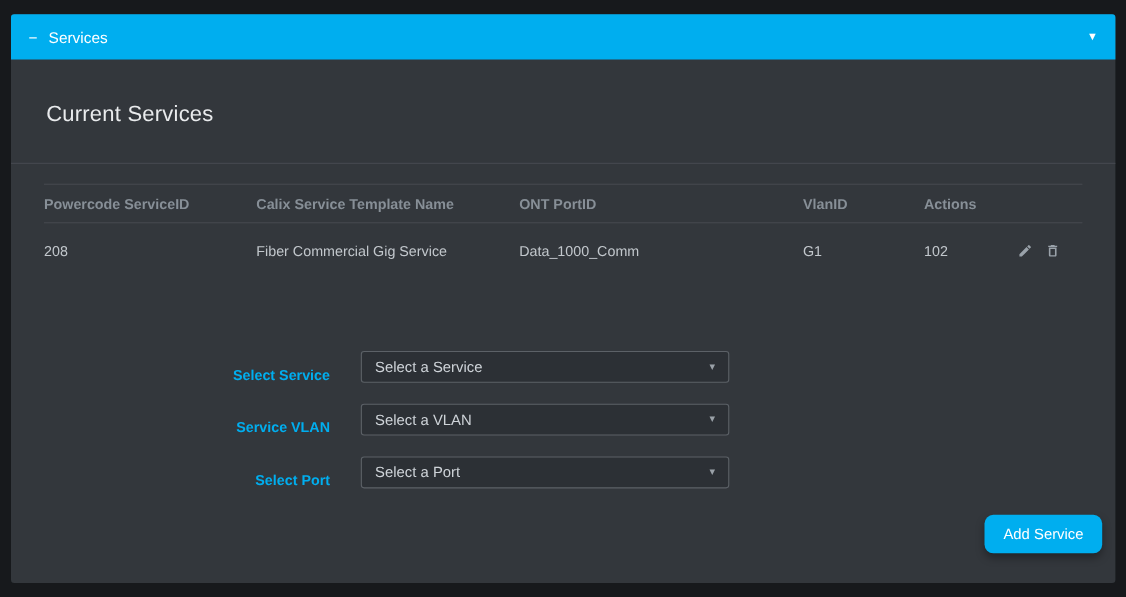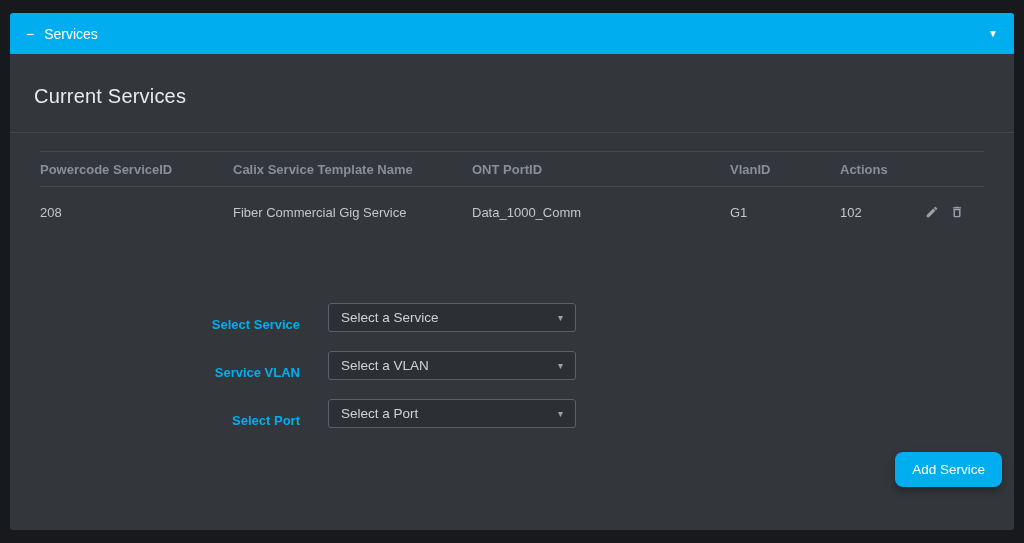--- a/index.html
+++ b/index.html
@@ -30,21 +30,21 @@
     border-radius: 3px 3px 0 0;
     font-size: 14px;
     cursor: pointer;
     user-select: none;
   }
   .collapse-glyph { margin-right: 10px; font-size: 14px; line-height: 1; }
   .header-caret { margin-left: auto; font-size: 10px; line-height: 1; }
   .panel-body { flex: 1; position: relative; }
 
   .section-title {
-    margin: 4px;
+    margin: 12px;
     padding: 27px 20px 20px;
     color: #e9ebed;
     font-size: 20px;
     font-weight: 400;
     letter-spacing: 0.2px;
   }
   .full-divider { height: 1px; background: #45494f; }
 
   .svc-table { margin: 18px 30px 0; }
   .thead, .trow {
@@ -76,21 +76,21 @@
   .form-row { display: flex; align-items: flex-end; margin-left: 48px; }
   .form-label {
     width: 242px;
     margin-right: 28px;
     text-align: right;
     color: #00aeef;
     font-size: 13px;
     font-weight: 700;
   }
   .select-box {
-    width: 248px;
+    width: 335px;
     height: 29px;
     background: #2c3035;
     border: 1px solid #5c6167;
     border-radius: 3px;
     display: flex;
     align-items: center;
     padding: 0 12px;
     color: #ced3d8;
     font-size: 13.5px;
     cursor: pointer;

